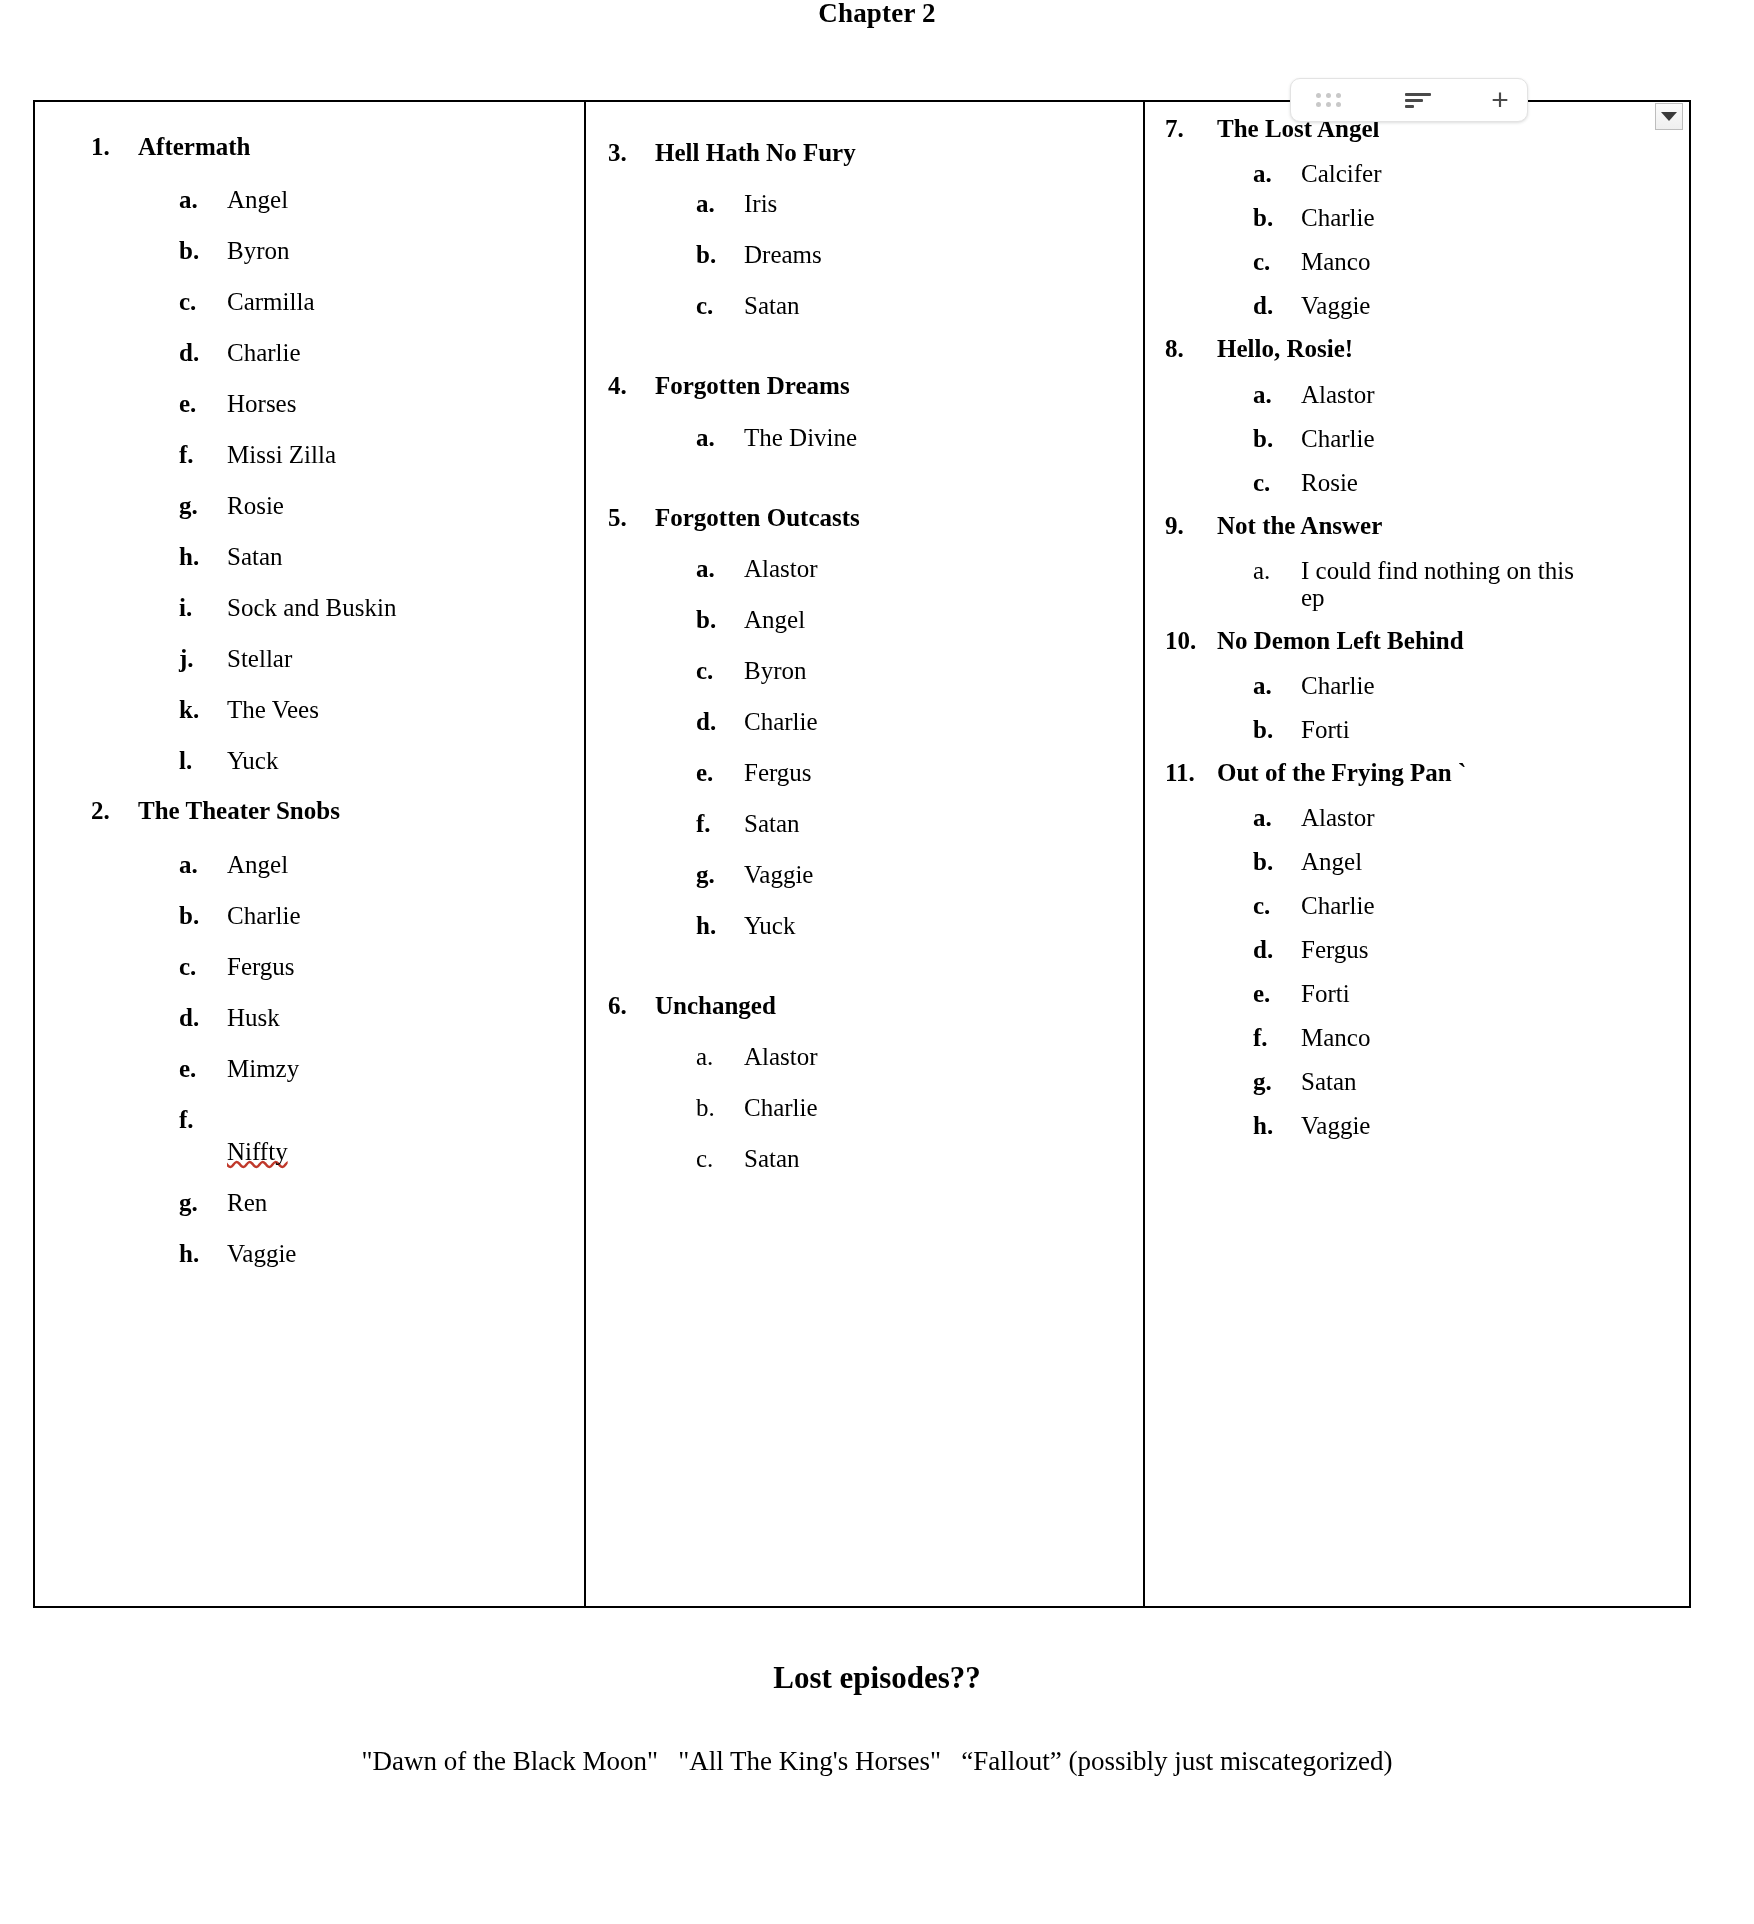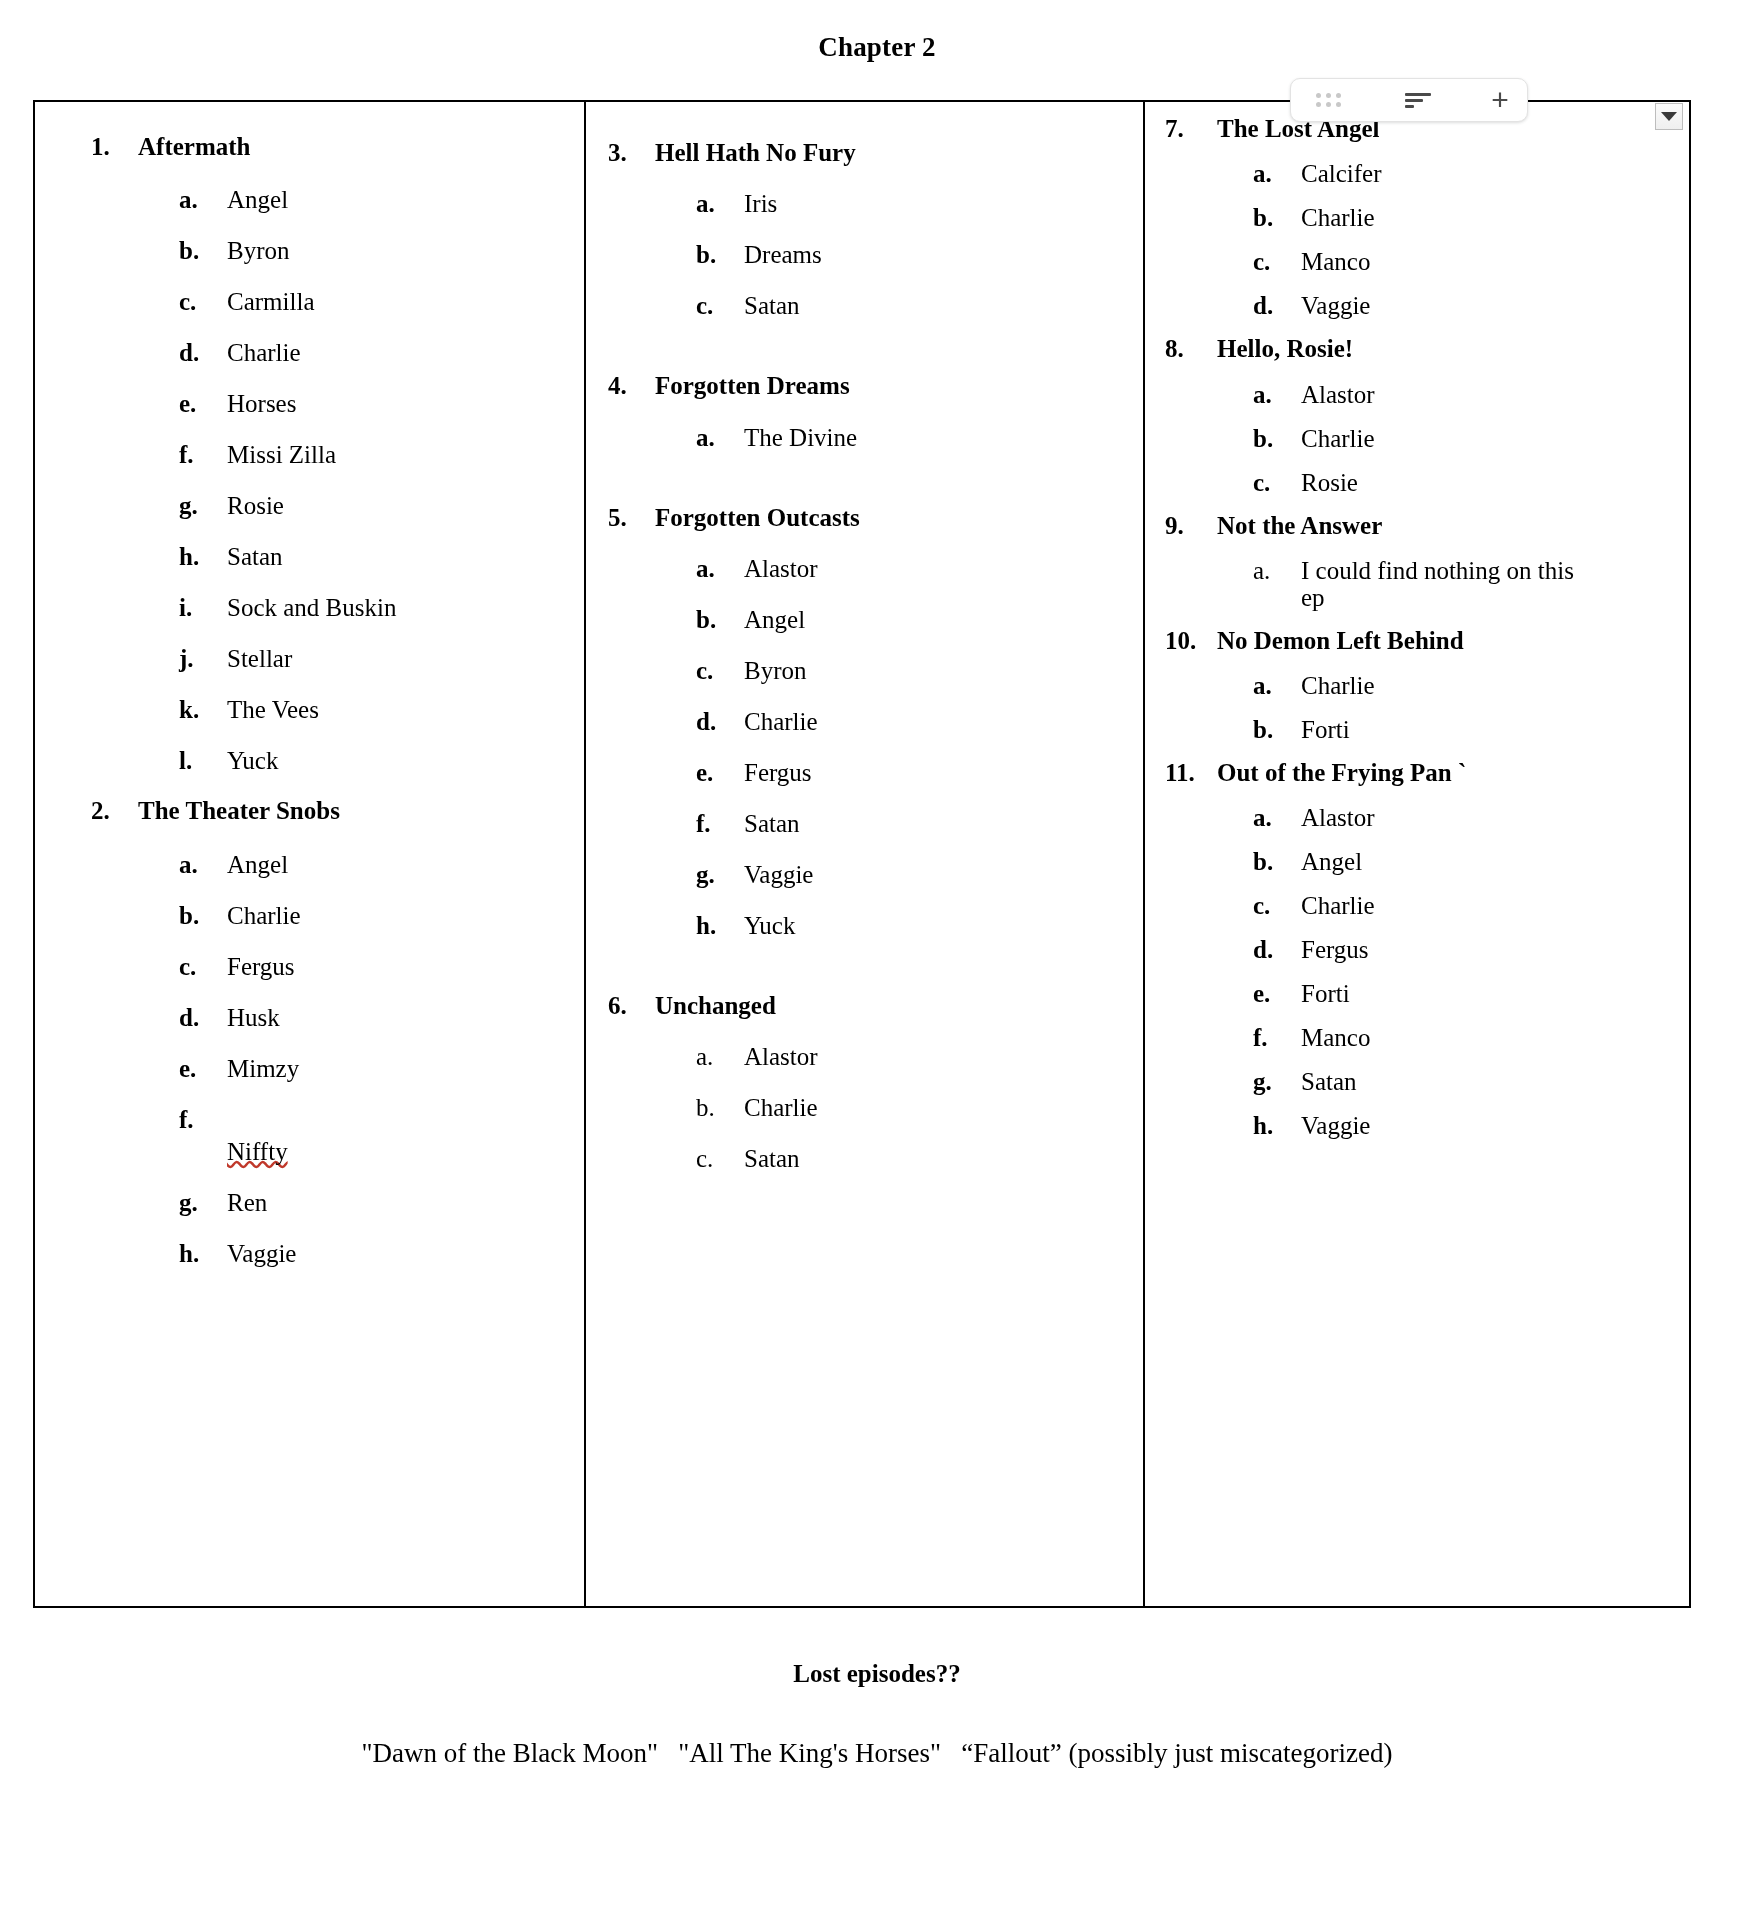--- a/index.html
+++ b/index.html
@@ -13,21 +13,20 @@
     position: relative;
     overflow: hidden;
   }
 
   
   #doc-title {
     text-align: center;
     font-weight: bold;
     font-size: 27px;
     letter-spacing: .2px;
-    padding-top: 34px;
     line-height: 1;
   }
 
   
   #floating-toolbar {
     position: absolute;
     left: 1290px;
     top: 78px;
     width: 238px;
     height: 44px;
@@ -191,21 +190,21 @@
   
   #footer {
     position: absolute;
     left: 0;
     top: 1660px;
     width: 100%;
     text-align: center;
   }
   #lost-episodes-heading {
     font-weight: bold;
-    font-size: 25px;
+    font-size: 31px;
     margin-bottom: 50px;
   }
   #lost-episodes-line {
     font-size: 27px;
     white-space: pre;
   }
 </style>
 </head>
 <body>
 

